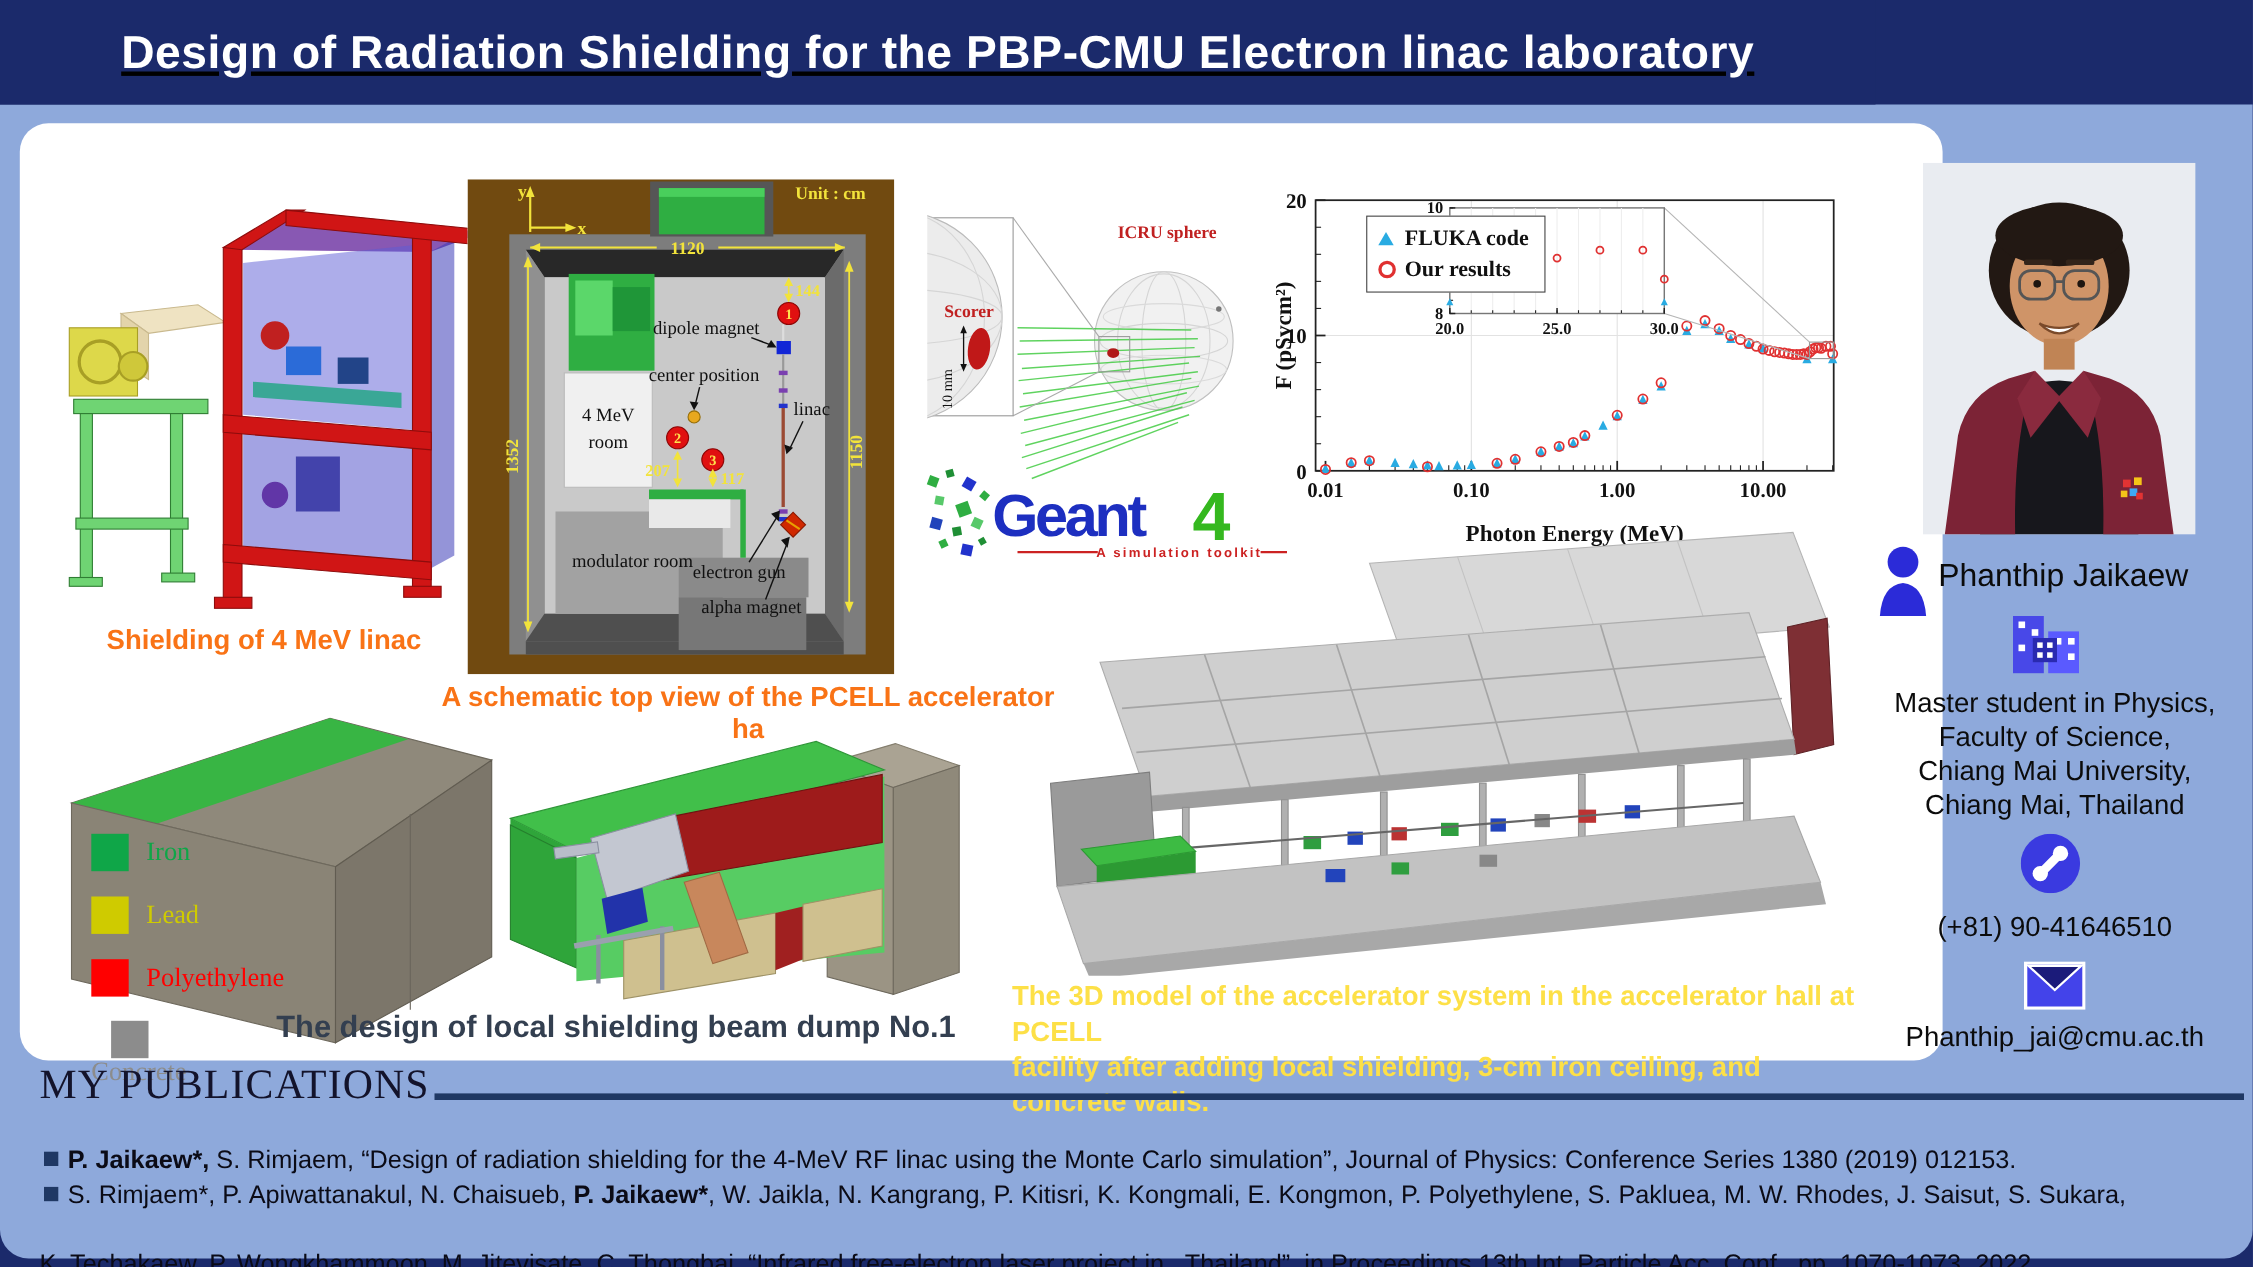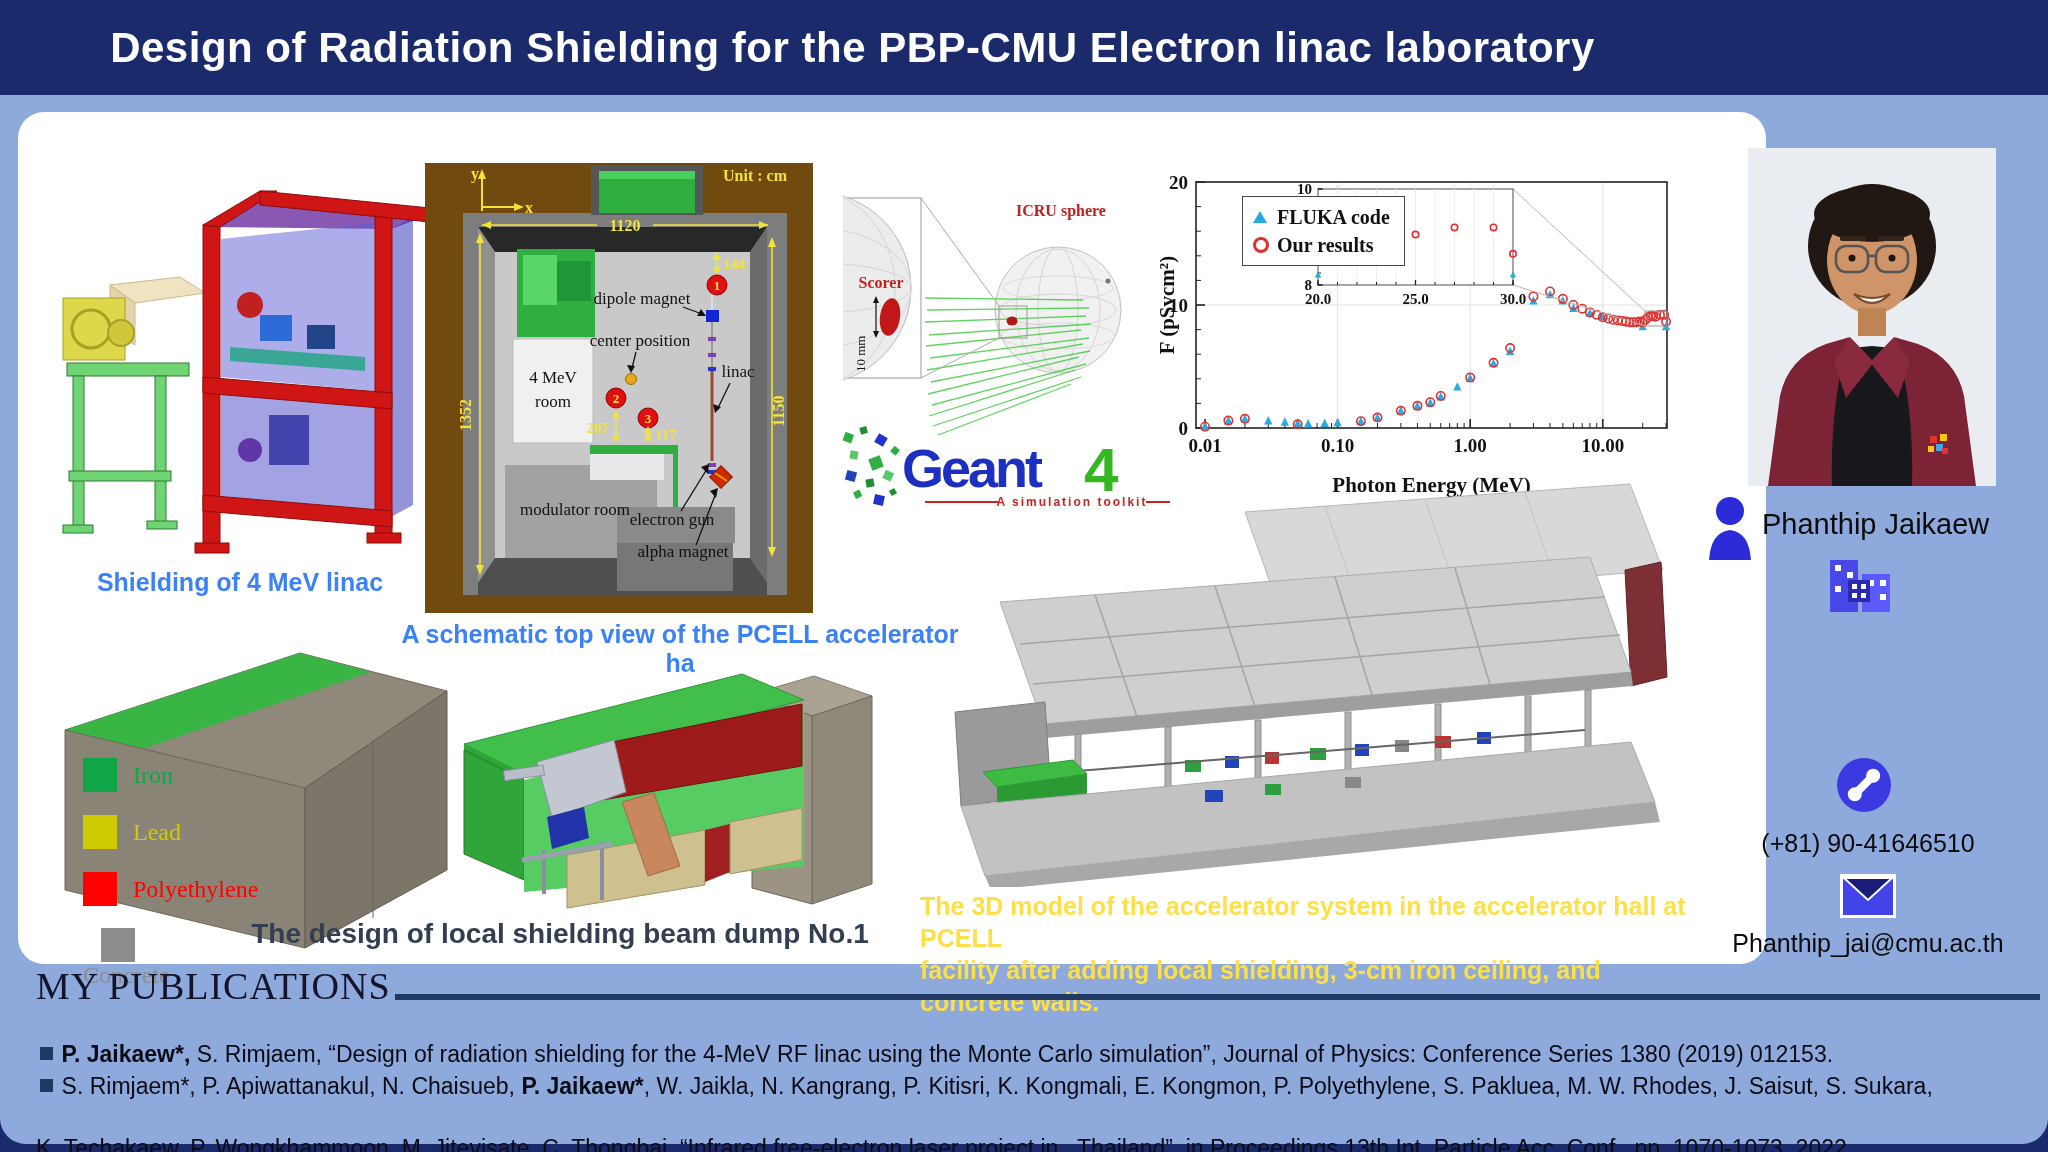--- a/index.html
+++ b/index.html
@@ -1,23 +1,23 @@
 <!DOCTYPE html>
 <html><head>
 <meta charset="utf-8">
 <style>
   html,body{margin:0;padding:0;}
   body{font-family:"Liberation Sans",sans-serif;background:#1B2A6B;}
   #page{position:relative;width:2048px;height:1152px;background:#1B2A6B;overflow:hidden;}
   #blue-bg{position:absolute;left:0;top:95px;width:2048px;height:1049px;background:#8EA9DB;border-radius:0 0 26px 26px;}
-  #header{position:absolute;left:0;top:0;width:1705px;height:95px;background:#1B2A6B;}
+  #header{position:absolute;left:0;top:0;width:1705px;height:95px;background:#1B2A6B;text-decoration:underline;}
   #header h1{margin:0;padding-top:24px;text-align:center;color:#fff;font-size:42px;font-weight:bold;letter-spacing:.5px;}
   #panel{position:absolute;left:18px;top:112px;width:1748px;height:852px;background:#fff;border-radius:26px;}
   .abs{position:absolute;}
-  .caption{color:#3b82f6;font-size:25px;font-weight:600;text-align:center;}
+  .caption{color:#f97316;font-size:25px;font-weight:600;text-align:center;}
   .caption-left{color:#fde047;font-size:25px;font-weight:600;line-height:32px;}
   .dump-caption{color:#333F50;font-size:28px;font-weight:600;text-align:center;}
   
   .tickL{font:bold 19px "Liberation Serif",serif;fill:#111;}
   .tickS{font:bold 15px "Liberation Serif",serif;fill:#111;}
   .axisL{font:bold 21px "Liberation Serif",serif;fill:#111;}
   
   #chart-legend{position:absolute;left:82px;top:36px;background:#fff;border:1.6px solid #444;padding:6px 14px 6px 10px;}
   .cl-row{display:flex;align-items:center;height:28px;}
   .cl-tri{width:0;height:0;border-left:7px solid transparent;border-right:7px solid transparent;border-bottom:12px solid #29ABE2;margin-right:10px;}
@@ -618,20 +618,26 @@
     <rect x="34" y="18" width="28" height="38" fill="#5A5AFF"></rect>
     <rect x="40" y="24" width="6" height="6" fill="#fff"></rect>
     <rect x="52" y="24" width="6" height="6" fill="#fff"></rect>
     <rect x="52" y="38" width="6" height="6" fill="#fff"></rect>
     <rect x="20" y="24" width="22" height="22" fill="#2A2AB0"></rect>
     <rect x="24" y="28" width="5" height="5" fill="#fff"></rect>
     <rect x="33" y="28" width="5" height="5" fill="#fff"></rect>
     <rect x="24" y="37" width="5" height="5" fill="#fff"></rect>
     <rect x="33" y="37" width="5" height="5" fill="#fff"></rect>
   </svg>
+  <div class="abs side-text" style="left:1718px;top:624px;width:300px;">
+    <div>Master student in Physics,</div>
+    <div>Faculty of Science,</div>
+    <div>Chiang Mai University,</div>
+    <div>Chiang Mai, Thailand</div>
+  </div>
 
   <svg class="abs" style="left:1837px;top:758px;" width="54" height="54" viewBox="0 0 54 54">
     <circle cx="27" cy="27" r="27" fill="#3A3AE0"></circle>
     <g transform="rotate(-45 27 27)">
       <rect x="13" y="23" width="28" height="8" rx="4" fill="#fff"></rect>
       <circle cx="14" cy="27" r="7" fill="#fff"></circle>
       <circle cx="40" cy="27" r="7" fill="#fff"></circle>
     </g>
   </svg>
   <div class="abs side-text" style="left:1718px;top:828px;width:300px;">(+81) 90-41646510</div>

